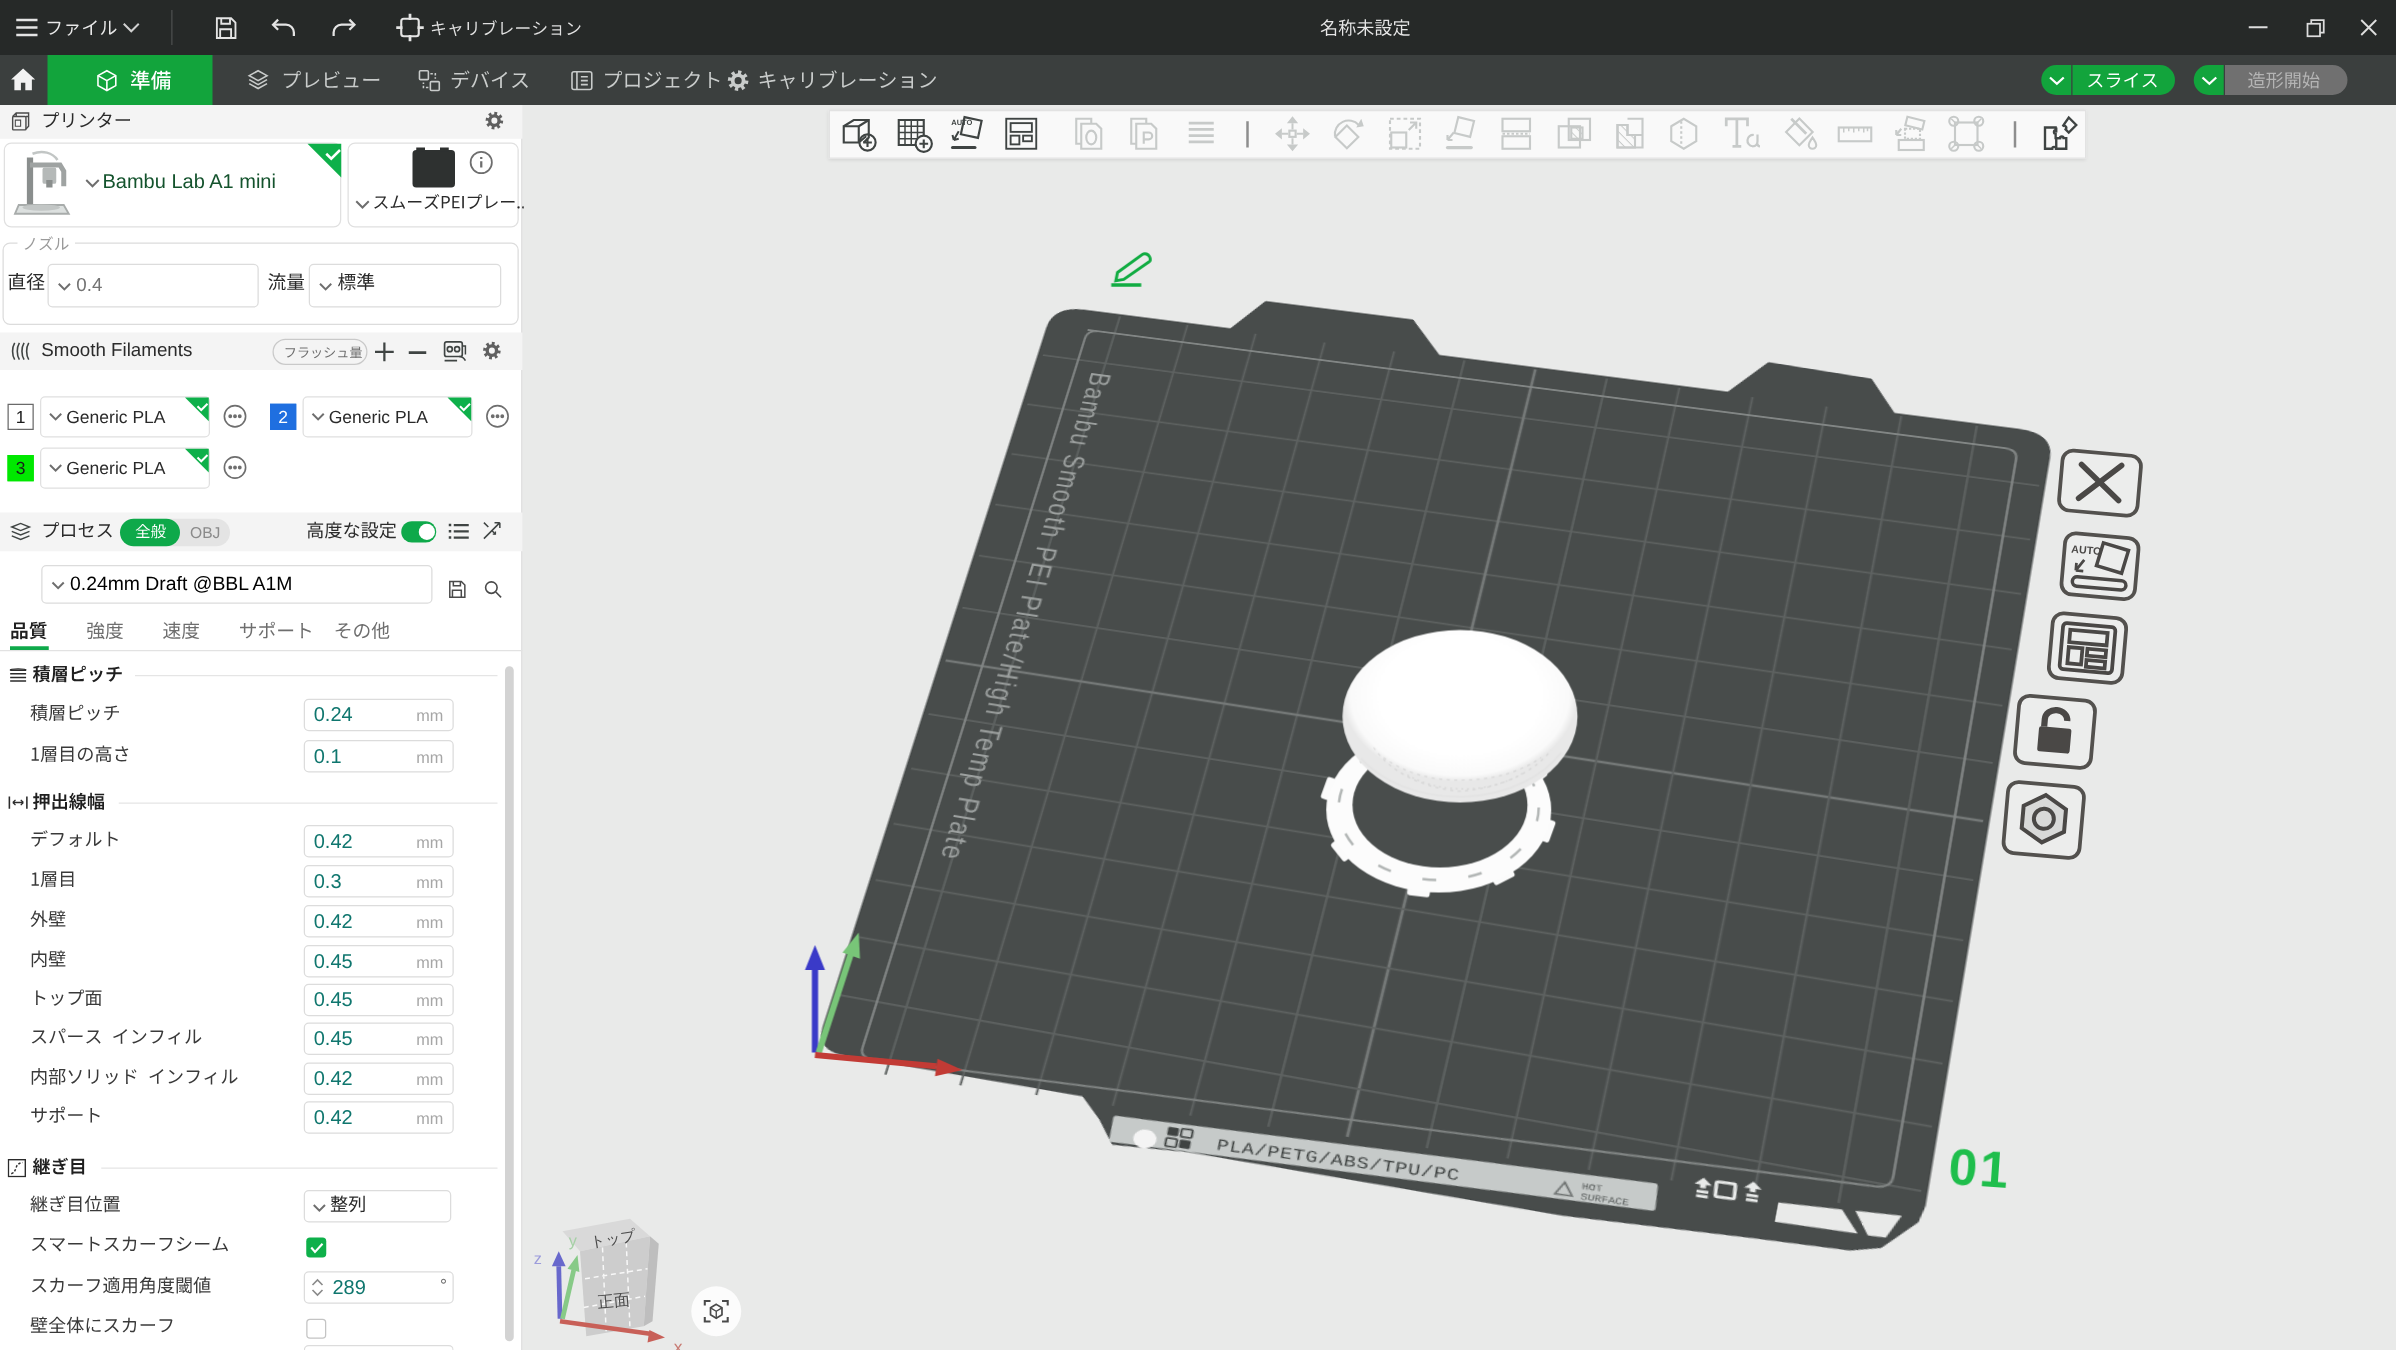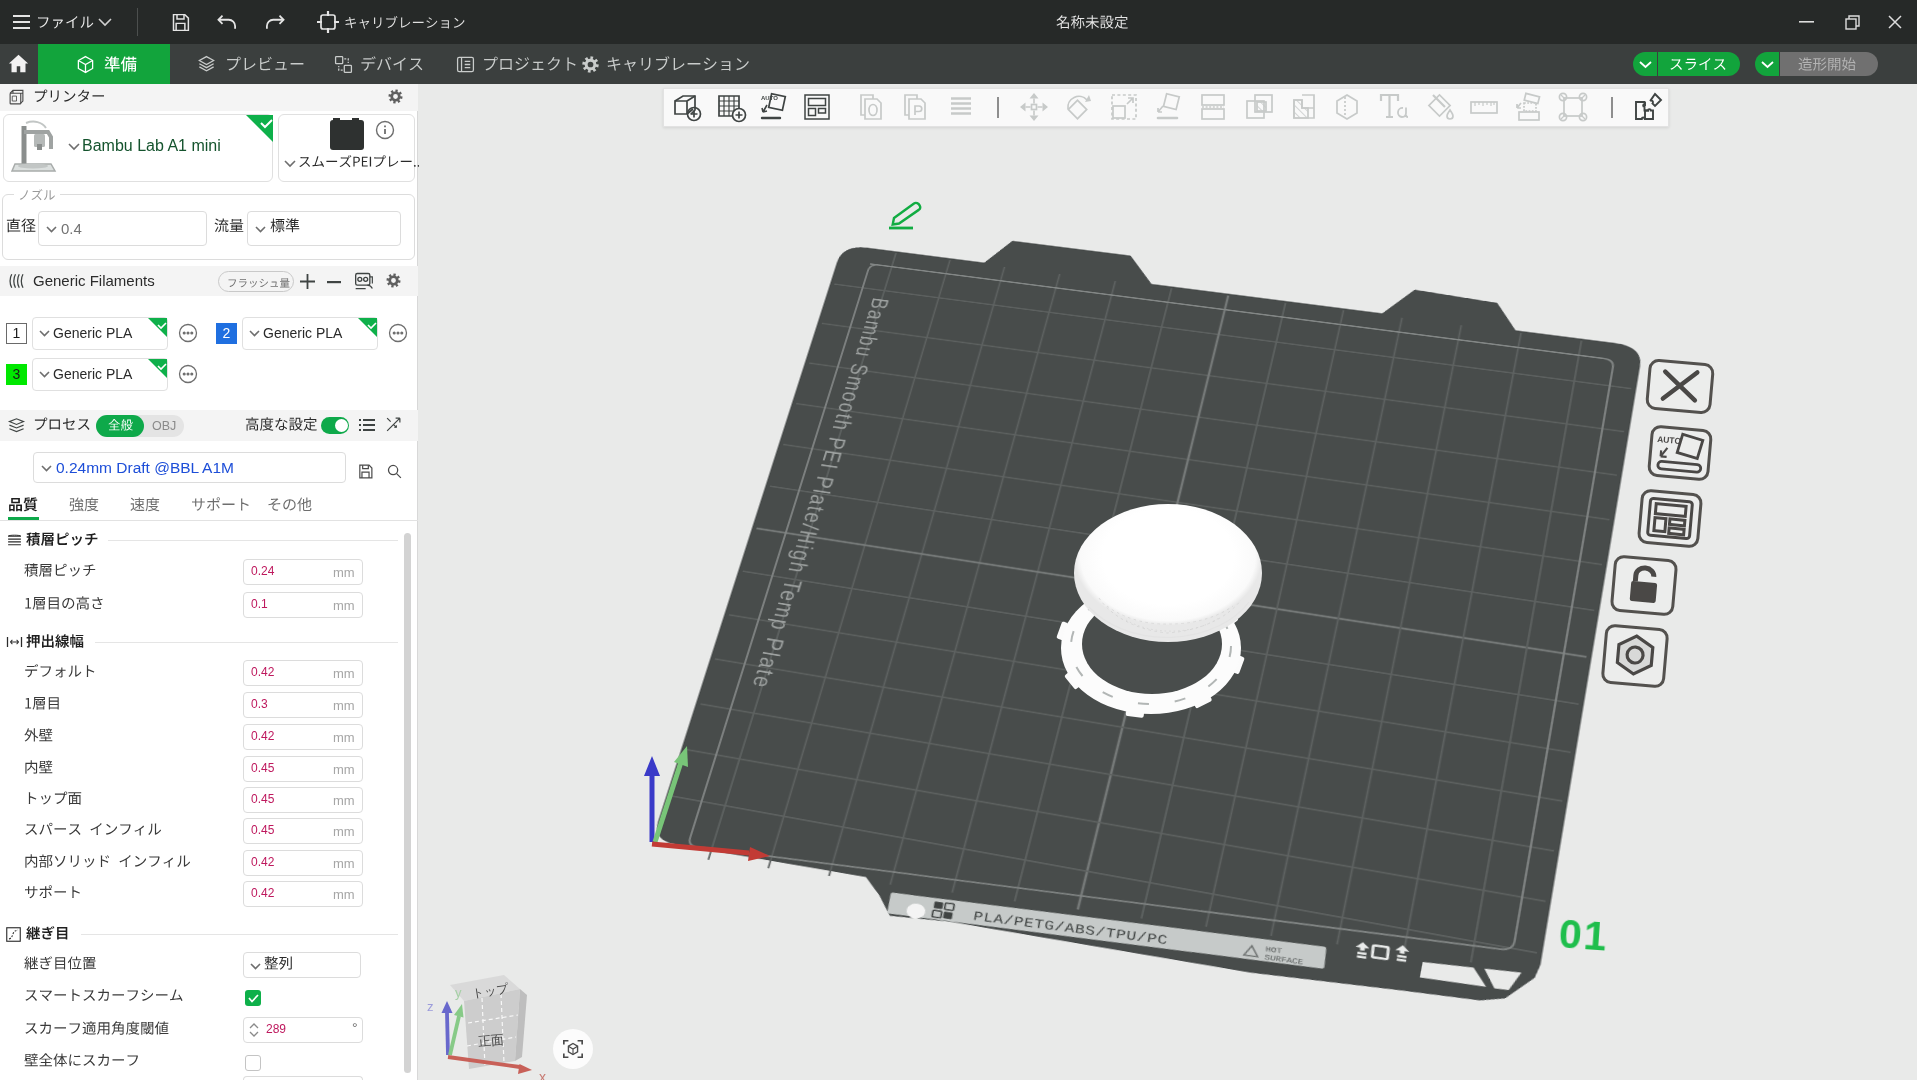--- a/index.html
+++ b/index.html
@@ -6,21 +6,21 @@
 #titlebar{position:absolute;left:0;top:0;width:1917px;height:44px;background:#262928}
 #tabbar{position:absolute;left:0;top:44px;width:1917px;height:40px;background:#3B3F3E}
 #panel{position:absolute;left:0;top:84px;width:418px;height:996px;background:#fff;border-right:1px solid #D8D8D8}
 #viewport{position:absolute;left:419px;top:84px;width:1498px;height:996px;background:#E9EAE9;overflow:hidden}
 .abs{position:absolute}
 svg.abs{overflow:visible}
 .hdr{position:absolute;left:0;width:418px;background:#F4F4F4}
 .ibox{position:absolute;border:1px solid #DCDCDC;border-radius:4px;background:#fff}
 .chev{stroke:#6E6E6E;stroke-width:1.6;fill:none}
 .mm{position:absolute;color:#A6A6A6;font-size:13px}
-.val{position:absolute;color:#be185d;font-size:12px}
+.val{position:absolute;color:#0f766e;font-size:16px}
 #plate3d{position:absolute;left:0;top:0;width:800px;height:800px;transform-origin:0 0;transform:matrix3d(0.894345,0.104798,0.000000,-0.000086,-0.268039,0.650966,0.000000,-0.000126,0.000000,0.000000,1.000000,0.000000,424.000000,161.000000,0.000000,1.000000);}
 </style></head><body>
 <div id="titlebar">
     <svg class="abs" style="left:13px;top:14px" width="18" height="16">
       <path d="M0 2h17M0 8h17M0 14h17" stroke="#E4E4E4" stroke-width="2"></path>
     </svg>
     <div class="abs" style="left:36px;top:14px"><svg width="58" height="18" viewBox="0 0 58 18" style="overflow:visible">
         <path transform="translate(0,13.5)" d="M12.5 -9.6Q12.4 -9.5 12.4 -9.3Q12.3 -9.1 12.3 -8.9Q12.2 -8.3 12 -7.6Q11.8 -7 11.5 -6.2Q11.2 -5.5 10.9 -4.8Q10.5 -4.1 10.1 -3.6Q9.4 -2.7 8.6 -2Q7.8 -1.3 6.8 -0.7Q5.7 -0.1 4.4 0.3L3.4 -0.8Q4.8 -1.1 5.9 -1.6Q6.9 -2.2 7.7 -2.8Q8.5 -3.5 9.1 -4.3Q9.6 -4.9 10 -5.8Q10.4 -6.6 10.6 -7.4Q10.9 -8.3 11 -9Q10.8 -9 10.2 -9Q9.6 -9 8.9 -9Q8.1 -9 7.3 -9Q6.4 -9 5.7 -9Q4.9 -9 4.3 -9Q3.8 -9 3.5 -9Q3.1 -9 2.8 -9Q2.4 -9 2.1 -8.9V-10.2Q2.3 -10.2 2.6 -10.2Q2.8 -10.2 3.1 -10.1Q3.3 -10.1 3.6 -10.1Q3.7 -10.1 4.2 -10.1Q4.6 -10.1 5.2 -10.1Q5.9 -10.1 6.6 -10.1Q7.3 -10.1 8 -10.1Q8.6 -10.1 9.2 -10.1Q9.8 -10.1 10.3 -10.1Q10.7 -10.1 10.8 -10.1Q11 -10.1 11.2 -10.1Q11.4 -10.2 11.6 -10.2Z M27 -7.3Q27 -7.2 26.9 -7.1Q26.8 -7 26.8 -6.9Q26.6 -6.7 26.3 -6.2Q26 -5.8 25.6 -5.3Q25.2 -4.8 24.8 -4.3Q24.3 -3.9 23.8 -3.5L22.9 -4.2Q23.4 -4.5 23.9 -5Q24.4 -5.5 24.8 -6Q25.2 -6.5 25.4 -6.8Q25.2 -6.8 24.6 -6.8Q24.1 -6.8 23.3 -6.8Q22.6 -6.8 21.8 -6.8Q21 -6.8 20.3 -6.8Q19.6 -6.8 19.1 -6.8Q18.6 -6.8 18.4 -6.8Q18.1 -6.8 17.8 -6.8Q17.4 -6.8 17.1 -6.8V-8Q17.4 -7.9 17.7 -7.9Q18.1 -7.9 18.4 -7.9Q18.6 -7.9 19.1 -7.9Q19.6 -7.9 20.4 -7.9Q21.1 -7.9 22 -7.9Q22.8 -7.9 23.6 -7.9Q24.3 -7.9 24.9 -7.9Q25.4 -7.9 25.6 -7.9Q25.7 -7.9 25.9 -7.9Q26 -7.9 26.2 -7.9Q26.3 -7.9 26.4 -7.9ZM22.2 -5.8Q22.2 -4.9 22.1 -4.1Q22 -3.3 21.9 -2.5Q21.7 -1.8 21.3 -1.1Q20.9 -0.5 20.3 0.1Q19.7 0.6 18.8 1.1L17.8 0.3Q18 0.2 18.3 0.1Q18.5 0 18.8 -0.2Q19.7 -0.8 20.2 -1.6Q20.7 -2.3 20.8 -3.2Q21 -4 21 -5Q21 -5.2 21 -5.4Q21 -5.6 20.9 -5.8Z M30.3 -5.2Q32.1 -5.7 33.8 -6.5Q35.4 -7.2 36.6 -7.9Q37.3 -8.4 38.1 -9Q38.8 -9.5 39.4 -10.1Q40.1 -10.8 40.5 -11.4L41.5 -10.4Q40.9 -9.8 40.2 -9.2Q39.5 -8.6 38.7 -8Q37.9 -7.4 37.1 -6.9Q36.3 -6.4 35.3 -5.9Q34.2 -5.4 33.1 -4.9Q32 -4.5 30.8 -4.1ZM36.3 -7.3 37.6 -7.7V-1.1Q37.6 -0.8 37.6 -0.5Q37.6 -0.2 37.6 0Q37.7 0.3 37.7 0.4H36.3Q36.3 0.3 36.3 0Q36.3 -0.2 36.3 -0.5Q36.3 -0.8 36.3 -1.1Z M51.1 -0.3Q51.1 -0.5 51.2 -0.7Q51.2 -0.9 51.2 -1.1Q51.2 -1.3 51.2 -1.8Q51.2 -2.2 51.2 -3Q51.2 -3.7 51.2 -4.5Q51.2 -5.4 51.2 -6.2Q51.2 -7.1 51.2 -7.8Q51.2 -8.5 51.2 -9.1Q51.2 -9.6 51.2 -9.8Q51.2 -10.2 51.2 -10.5Q51.1 -10.8 51.1 -10.9H52.5Q52.4 -10.8 52.4 -10.5Q52.4 -10.2 52.4 -9.8Q52.4 -9.6 52.4 -9.1Q52.4 -8.6 52.4 -7.8Q52.4 -7.1 52.4 -6.3Q52.4 -5.4 52.4 -4.6Q52.4 -3.8 52.4 -3.1Q52.4 -2.4 52.4 -2Q52.4 -1.5 52.4 -1.4Q53.1 -1.7 53.8 -2.3Q54.6 -2.8 55.3 -3.5Q56.1 -4.2 56.6 -5L57.3 -4Q56.7 -3.2 55.9 -2.4Q55 -1.6 54.1 -1Q53.2 -0.4 52.4 0Q52.2 0.1 52.1 0.2Q51.9 0.3 51.9 0.3ZM44.5 -0.4Q45.4 -1 46 -2Q46.7 -2.9 47 -3.9Q47.1 -4.4 47.2 -5.2Q47.3 -5.9 47.4 -6.7Q47.4 -7.6 47.4 -8.4Q47.4 -9.2 47.4 -9.8Q47.4 -10.1 47.4 -10.3Q47.4 -10.6 47.3 -10.8H48.6Q48.6 -10.7 48.6 -10.6Q48.6 -10.4 48.6 -10.2Q48.6 -10 48.6 -9.8Q48.6 -9.2 48.6 -8.4Q48.5 -7.5 48.5 -6.6Q48.4 -5.8 48.4 -5Q48.3 -4.2 48.1 -3.6Q47.8 -2.5 47.1 -1.4Q46.5 -0.4 45.5 0.4Z" fill="#E8E8E8"></path>
       </svg></div>
     <svg class="abs" style="left:98px;top:18px" width="14" height="9">
@@ -181,21 +181,21 @@
     <svg class="abs" style="left:255px;top:142px" width="11" height="7">
       <path class="chev" d="M1 1l4.5 4.5L10 1"></path>
     </svg>
     <div class="abs" style="left:270px;top:133px"><svg width="30" height="19" viewBox="0 0 30 19" style="overflow:visible">
         <path transform="translate(0,14.0)" d="M6.6 -5.5H13.6V-4.6H6.6ZM5.7 -11.9H14.4V-11H5.7ZM5.6 -3.5H14.4V-2.6H5.6ZM11.6 -1.7 12.4 -2.2Q12.8 -1.8 13.2 -1.4Q13.6 -1 13.9 -0.6Q14.3 -0.2 14.5 0.1L13.7 0.7Q13.5 0.4 13.1 0Q12.8 -0.5 12.4 -0.9Q12 -1.3 11.6 -1.7ZM7.1 -9.1V-7.2H13V-9.1ZM6.2 -10H14V-6.4H6.2ZM9.5 -3.1H10.5V0.1Q10.5 0.5 10.4 0.7Q10.3 0.9 10 1Q9.7 1.2 9.3 1.2Q8.8 1.2 8.1 1.2Q8.1 1 8 0.7Q7.9 0.5 7.8 0.3Q8.3 0.3 8.7 0.3Q9.1 0.3 9.2 0.3Q9.4 0.3 9.4 0.2Q9.5 0.2 9.5 0.1ZM7.4 -2.2 8.2 -1.8Q7.8 -1.1 7.1 -0.4Q6.5 0.2 5.8 0.7Q5.7 0.5 5.5 0.3Q5.3 0.1 5.1 0Q5.7 -0.4 6.4 -1.1Q7 -1.7 7.4 -2.2ZM8.4 -11.4H9.3V-9.4H8.4ZM8.5 -9.6H9.3V-6.7H8.5ZM10.7 -11.4H11.6V-9.4H10.7ZM10.7 -9.6H11.5V-6.7H10.7ZM0.8 -9.3H5.6V-8.3H0.8ZM2.9 -12.6H3.9V1.2H2.9ZM2.9 -8.7 3.5 -8.5Q3.4 -7.6 3.1 -6.6Q2.8 -5.7 2.5 -4.7Q2.2 -3.8 1.8 -3Q1.4 -2.2 1 -1.7Q1 -1.9 0.8 -2.2Q0.6 -2.4 0.5 -2.6Q0.8 -3.1 1.2 -3.8Q1.6 -4.6 1.9 -5.4Q2.2 -6.2 2.4 -7.1Q2.7 -7.9 2.9 -8.7ZM3.8 -7.4Q4 -7.2 4.2 -6.8Q4.5 -6.4 4.8 -6Q5.1 -5.5 5.4 -5.2Q5.6 -4.8 5.7 -4.6L5.1 -3.8Q5 -4.1 4.7 -4.5Q4.5 -4.9 4.2 -5.4Q4 -5.9 3.7 -6.3Q3.5 -6.7 3.3 -6.9Z M16.7 -11.7 17.3 -12.5Q17.7 -12.4 18.2 -12.2Q18.6 -12 19 -11.8Q19.5 -11.6 19.7 -11.4L19.1 -10.5Q18.9 -10.7 18.4 -10.9Q18 -11.2 17.6 -11.4Q17.1 -11.6 16.7 -11.7ZM15.6 -9.2 16.2 -10Q16.6 -9.9 17 -9.7Q17.5 -9.6 17.9 -9.4Q18.3 -9.2 18.6 -9L18 -8.1Q17.8 -8.3 17.4 -8.5Q16.9 -8.7 16.5 -8.9Q16 -9.1 15.6 -9.2ZM16 -4.5Q16.4 -4.8 16.9 -5.3Q17.4 -5.8 18 -6.4Q18.5 -7 19 -7.6L19.6 -6.8Q18.9 -6 18.2 -5.2Q17.5 -4.3 16.8 -3.6ZM21.9 -4H23V1.2H21.9ZM15.8 -2.8H29.3V-1.7H15.8ZM21.7 -12.7 22.8 -12.3Q22.4 -11.5 21.9 -10.7Q21.4 -9.9 20.8 -9.2Q20.2 -8.6 19.6 -8Q19.5 -8.1 19.3 -8.3Q19.1 -8.4 19 -8.6Q18.8 -8.7 18.7 -8.8Q19.6 -9.5 20.4 -10.5Q21.2 -11.6 21.7 -12.7ZM20.6 -10 21.7 -10.9V-4.7H20.6ZM21.2 -11H28.6V-10H20.7ZM20.6 -5H29V-4.1H20.6ZM21 -8.9H28.1V-8.1H21ZM21 -7H28.2V-6.2H21ZM24.1 -10.6H25.2V-4.7H24.1ZM24.9 -12.6 26.1 -12.4Q25.8 -11.8 25.4 -11.2Q25.1 -10.7 24.8 -10.3L23.9 -10.5Q24.2 -11 24.4 -11.6Q24.7 -12.1 24.9 -12.6Z" fill="#2A2A2A"></path>
       </svg></div>
     <div class="hdr" style="top:182px;height:30px"></div>
     <svg class="abs" style="left:8px;top:188px" width="18" height="18" viewBox="0 0 24 24" fill="none" stroke="#3F4443" stroke-width="1.7">
       <path d="M5 3c-3 5-3 13 0 18M10 3c-3 5-3 13 0 18M15 3c-3 5-3 13 0 18M20 3c-3 5-3 13 0 18"></path>
     </svg>
-    <div class="abs" style="left:33px;top:188px;color:#2B2B2B;font-size:15px">Generic Filaments</div>
+    <div class="abs" style="left:33px;top:188px;color:#2B2B2B;font-size:15px">Smooth Filaments</div>
     <div class="abs" style="left:218px;top:187px;width:76px;height:21px;border:1px solid #C9C9C9;border-radius:11px"></div>
     <div class="abs" style="left:227px;top:192px"><svg width="63" height="13" viewBox="0 0 63 13" style="overflow:visible">
         <path transform="translate(0,9.8)" d="M9 -7Q9 -6.9 9 -6.7Q8.9 -6.6 8.9 -6.5Q8.8 -6 8.7 -5.5Q8.5 -5 8.3 -4.5Q8.1 -4 7.9 -3.5Q7.6 -3 7.3 -2.6Q6.8 -2 6.2 -1.4Q5.7 -0.9 4.9 -0.5Q4.1 -0.1 3.2 0.2L2.5 -0.6Q3.5 -0.8 4.2 -1.2Q5 -1.6 5.6 -2Q6.1 -2.5 6.6 -3.1Q6.9 -3.6 7.2 -4.2Q7.5 -4.8 7.7 -5.4Q7.9 -6 7.9 -6.5Q7.8 -6.5 7.4 -6.5Q7 -6.5 6.4 -6.5Q5.9 -6.5 5.3 -6.5Q4.6 -6.5 4.1 -6.5Q3.5 -6.5 3.1 -6.5Q2.7 -6.5 2.6 -6.5Q2.3 -6.5 2 -6.5Q1.7 -6.5 1.5 -6.5V-7.4Q1.7 -7.4 1.8 -7.4Q2 -7.4 2.2 -7.3Q2.4 -7.3 2.6 -7.3Q2.7 -7.3 3 -7.3Q3.3 -7.3 3.8 -7.3Q4.2 -7.3 4.7 -7.3Q5.3 -7.3 5.8 -7.3Q6.3 -7.3 6.7 -7.3Q7.1 -7.3 7.4 -7.3Q7.7 -7.3 7.8 -7.3Q8 -7.3 8.1 -7.3Q8.3 -7.4 8.4 -7.4Z M12.9 -7.8Q13.1 -7.8 13.4 -7.8Q13.6 -7.8 13.9 -7.8Q14 -7.8 14.4 -7.8Q14.9 -7.8 15.4 -7.8Q15.9 -7.8 16.4 -7.8Q17 -7.8 17.4 -7.8Q17.8 -7.8 18 -7.8Q18.2 -7.8 18.5 -7.8Q18.8 -7.8 19 -7.8V-6.9Q18.8 -7 18.5 -7Q18.3 -7 18 -7Q17.8 -7 17.4 -7Q17 -7 16.5 -7Q15.9 -7 15.4 -7Q14.9 -7 14.5 -7Q14 -7 13.9 -7Q13.6 -7 13.4 -7Q13.1 -7 12.9 -6.9ZM19.7 -5.1Q19.7 -5 19.6 -4.9Q19.6 -4.8 19.6 -4.7Q19.4 -4 19 -3.2Q18.6 -2.4 18 -1.8Q17.2 -0.9 16.3 -0.4Q15.3 0.2 14.3 0.4L13.6 -0.3Q14.8 -0.5 15.7 -1Q16.7 -1.5 17.3 -2.2Q17.8 -2.7 18.1 -3.4Q18.4 -4 18.6 -4.6Q18.5 -4.6 18.1 -4.6Q17.8 -4.6 17.4 -4.6Q16.9 -4.6 16.4 -4.6Q15.8 -4.6 15.3 -4.6Q14.8 -4.6 14.3 -4.6Q13.8 -4.6 13.5 -4.6Q13.2 -4.6 13 -4.6Q12.8 -4.6 12.5 -4.6Q12.3 -4.5 12 -4.5V-5.4Q12.3 -5.4 12.5 -5.4Q12.8 -5.3 13 -5.3Q13.1 -5.3 13.5 -5.3Q13.8 -5.3 14.2 -5.3Q14.7 -5.3 15.2 -5.3Q15.8 -5.3 16.3 -5.3Q16.8 -5.3 17.3 -5.3Q17.8 -5.3 18.1 -5.3Q18.4 -5.3 18.5 -5.3Q18.7 -5.3 18.9 -5.4Q19 -5.4 19.1 -5.4Z M26.1 -6Q26.1 -5.9 26.3 -5.6Q26.4 -5.3 26.5 -4.9Q26.6 -4.6 26.7 -4.3Q26.9 -4 26.9 -3.8L26.1 -3.5Q26.1 -3.7 26 -4Q25.9 -4.3 25.8 -4.6Q25.6 -5 25.5 -5.3Q25.4 -5.6 25.3 -5.8ZM29.9 -5.5Q29.8 -5.3 29.8 -5.2Q29.7 -5 29.7 -4.9Q29.5 -4.1 29.1 -3.2Q28.8 -2.4 28.2 -1.7Q27.5 -0.8 26.6 -0.2Q25.7 0.4 24.8 0.8L24.1 0.1Q24.7 -0.1 25.3 -0.4Q26 -0.7 26.5 -1.2Q27.1 -1.6 27.5 -2.1Q27.9 -2.6 28.2 -3.2Q28.5 -3.8 28.7 -4.4Q28.9 -5.1 29 -5.7ZM23.6 -5.5Q23.7 -5.3 23.8 -5Q24 -4.7 24.1 -4.4Q24.3 -4 24.4 -3.7Q24.5 -3.4 24.6 -3.1L23.8 -2.9Q23.7 -3.1 23.6 -3.4Q23.5 -3.7 23.3 -4.1Q23.2 -4.5 23.1 -4.8Q22.9 -5.1 22.9 -5.2Z M34.7 -8.1Q34.9 -7.9 35.2 -7.7Q35.5 -7.5 35.9 -7.3Q36.2 -7.1 36.5 -6.9Q36.8 -6.7 36.9 -6.6L36.4 -5.9Q36.3 -6 36 -6.2Q35.7 -6.4 35.4 -6.6Q35 -6.8 34.7 -7Q34.4 -7.2 34.2 -7.4ZM33.1 -0.6Q33.7 -0.7 34.3 -0.8Q34.9 -1 35.5 -1.2Q36.1 -1.5 36.6 -1.8Q37.5 -2.3 38.2 -2.9Q39 -3.5 39.6 -4.2Q40.2 -4.9 40.6 -5.6L41.1 -4.8Q40.4 -3.7 39.4 -2.7Q38.3 -1.8 37 -1Q36.5 -0.7 35.9 -0.4Q35.3 -0.2 34.7 0Q34.1 0.2 33.6 0.3ZM33.1 -5.7Q33.3 -5.6 33.6 -5.4Q34 -5.2 34.3 -5Q34.6 -4.8 34.9 -4.6Q35.2 -4.4 35.4 -4.3L34.9 -3.6Q34.7 -3.7 34.4 -3.9Q34.1 -4.1 33.8 -4.3Q33.5 -4.5 33.2 -4.7Q32.8 -4.9 32.6 -5Z M49.7 -5Q49.7 -4.9 49.7 -4.8Q49.7 -4.7 49.7 -4.7Q49.6 -4.4 49.6 -4Q49.5 -3.6 49.5 -3.1Q49.4 -2.6 49.3 -2.1Q49.2 -1.6 49.2 -1.2Q49.1 -0.8 49.1 -0.6H48.2Q48.2 -0.8 48.3 -1.2Q48.3 -1.5 48.4 -2Q48.5 -2.5 48.6 -3Q48.6 -3.4 48.7 -3.8Q48.7 -4.2 48.7 -4.4Q48.5 -4.4 48.2 -4.4Q47.8 -4.4 47.4 -4.4Q46.9 -4.4 46.5 -4.4Q46.1 -4.4 45.8 -4.4Q45.5 -4.4 45.4 -4.4Q45.2 -4.4 45 -4.4Q44.7 -4.4 44.6 -4.4V-5.3Q44.7 -5.3 44.8 -5.3Q45 -5.2 45.1 -5.2Q45.3 -5.2 45.4 -5.2Q45.5 -5.2 45.8 -5.2Q46.1 -5.2 46.5 -5.2Q46.9 -5.2 47.3 -5.2Q47.7 -5.2 48.1 -5.2Q48.4 -5.2 48.6 -5.2Q48.7 -5.2 48.8 -5.2Q48.9 -5.3 49 -5.3Q49.1 -5.3 49.1 -5.3ZM43.6 -1Q43.8 -0.9 44 -0.9Q44.2 -0.9 44.4 -0.9Q44.6 -0.9 45 -0.9Q45.4 -0.9 46 -0.9Q46.6 -0.9 47.3 -0.9Q48 -0.9 48.6 -0.9Q49.2 -0.9 49.6 -0.9Q50 -0.9 50.2 -0.9Q50.3 -0.9 50.6 -0.9Q50.8 -0.9 51 -0.9V-0.1Q50.9 -0.1 50.7 -0.1Q50.6 -0.1 50.5 -0.1Q50.3 -0.1 50.2 -0.1Q50 -0.1 49.6 -0.1Q49.2 -0.1 48.6 -0.1Q47.9 -0.1 47.3 -0.1Q46.6 -0.1 46 -0.1Q45.4 -0.1 45 -0.1Q44.6 -0.1 44.4 -0.1Q44.2 -0.1 44 -0.1Q43.8 -0.1 43.6 -0.1Z M55.1 -7V-6.4H60.3V-7ZM55.1 -8V-7.4H60.3V-8ZM54.4 -8.5H61.1V-5.9H54.4ZM54.9 -2.9V-2.3H60.7V-2.9ZM54.9 -3.9V-3.3H60.7V-3.9ZM54.2 -4.4H61.4V-1.8H54.2ZM57.4 -4.2H58.1V0.3H57.4ZM53 -5.5H62.5V-4.9H53ZM53.9 -1.2H61.7V-0.6H53.9ZM53 0H62.5V0.6H53Z" fill="#6E6E6E"></path>
       </svg></div>
     <svg class="abs" style="left:300px;top:190px" width="15" height="15">
       <path d="M7.5 0v15M0 7.5h15" stroke="#3F4443" stroke-width="1.8"></path>
     </svg>
     <svg class="abs" style="left:327px;top:197px" width="14" height="3">
       <rect width="14" height="2.2" fill="#3F4443"></rect>
     </svg>
@@ -283,21 +283,21 @@
       <rect x="0" y="11" width="2" height="2" fill="#3F4443"></rect>
     </svg>
     <svg class="abs" style="left:385px;top:332px" width="17" height="17" viewBox="0 0 24 24" fill="none" stroke="#3F4443" stroke-width="1.7">
       <path d="M3 21L21 3M21 3h-6M21 3v6M8 8L3 3M16 16l-3.5-3.5"></path>
       <path d="M13 16h3.5M16 13v3.5" stroke-width="1.5"></path>
     </svg>
     <div class="ibox" style="left:33px;top:368px;width:313px;height:31px"></div>
     <svg class="abs" style="left:41px;top:381px" width="11" height="7">
       <path class="chev" d="M1 1l4.5 4.5L10 1"></path>
     </svg>
-    <div class="abs" style="left:56px;top:375px;color:#1d4ed8;font-size:15.5px">0.24mm Draft @BBL A1M</div>
+    <div class="abs" style="left:56px;top:375px;color:#000000;font-size:15.5px">0.24mm Draft @BBL A1M</div>
     <svg class="abs" style="left:357px;top:379px" width="17" height="17" viewBox="0 0 24 24" fill="none" stroke="#4A4A4A" stroke-width="1.7">
       <path d="M4 3h13l4 4v14H4z"></path>
       <path d="M8 3v5h8V3M7 21v-8h10v8"></path>
     </svg>
     <svg class="abs" style="left:386px;top:379px" width="17" height="17" viewBox="0 0 24 24" fill="none" stroke="#4A4A4A" stroke-width="1.8">
       <circle cx="10" cy="10" r="6.5"></circle>
       <path d="M15 15l6 6"></path>
     </svg>
     <div class="abs" style="left:8px;top:412px"><svg width="30" height="19" viewBox="0 0 30 19" style="overflow:visible">
         <path transform="translate(0,14.0)" d="M4.8 -10.6V-8.3H10.2V-10.6ZM3.2 -12.1H11.9V-6.8H3.2ZM1.1 -5.4H6.7V1.2H5.1V-3.9H2.6V1.3H1.1ZM8.1 -5.4H14V1.2H12.3V-3.9H9.6V1.3H8.1ZM1.8 -1H5.8V0.5H1.8ZM8.9 -1H13.1V0.5H8.9Z M21.1 -12.7 22.1 -11.7Q21.5 -11.5 20.7 -11.4Q20 -11.3 19.1 -11.2Q18.3 -11.1 17.6 -11Q17.6 -11.2 17.5 -11.5Q17.4 -11.8 17.2 -12Q17.9 -12.1 18.6 -12.2Q19.4 -12.3 20 -12.4Q20.7 -12.5 21.1 -12.7ZM27.6 -12.7 28.6 -11.7Q27.9 -11.5 27.1 -11.4Q26.3 -11.2 25.4 -11.1Q24.5 -11.1 23.8 -11Q23.7 -11.2 23.6 -11.5Q23.5 -11.8 23.4 -12Q24.1 -12.1 24.9 -12.2Q25.7 -12.3 26.4 -12.4Q27.1 -12.5 27.6 -12.7ZM16.8 -12.3 18.6 -11.9Q18.5 -11.7 18.2 -11.7V-10.9Q18.2 -10.3 18.1 -9.6Q18 -8.8 17.6 -8.1Q17.3 -7.4 16.6 -6.7Q16.5 -6.9 16.3 -7.1Q16.1 -7.3 15.9 -7.5Q15.7 -7.6 15.5 -7.7Q16.1 -8.2 16.4 -8.8Q16.6 -9.3 16.7 -9.9Q16.8 -10.5 16.8 -10.9ZM23 -12.3 24.7 -11.9Q24.7 -11.7 24.4 -11.7V-10.9Q24.4 -10.4 24.3 -9.7Q24.1 -9.1 23.7 -8.5Q23.3 -7.8 22.5 -7.3Q22.4 -7.5 22.3 -7.7Q22.1 -7.9 21.9 -8.1Q21.7 -8.3 21.5 -8.4Q22.2 -8.8 22.5 -9.2Q22.8 -9.6 22.9 -10.1Q23 -10.5 23 -11ZM17.4 -10.5H22.4V-9.3H17.4ZM23.6 -10.5H29.2V-9.3H23.6ZM19.5 -10.1H20.9V-7.6H19.5ZM25.8 -10.1H27.2V-7.6H25.8ZM19.1 -4.7V-3.9H26V-4.7ZM19.1 -3V-2.2H26V-3ZM19.1 -6.4V-5.6H26V-6.4ZM17.6 -7.3H27.6V-1.2H17.6ZM23.5 -0.4 24.8 -1.2Q25.6 -0.9 26.4 -0.6Q27.3 -0.3 28 0Q28.8 0.3 29.3 0.6L27.5 1.3Q27 1.1 26.4 0.8Q25.7 0.5 25 0.2Q24.2 -0.1 23.5 -0.4ZM20.1 -1.2 21.5 -0.6Q20.9 -0.2 20.1 0.2Q19.3 0.5 18.5 0.8Q17.6 1.1 16.9 1.4Q16.7 1.2 16.5 1Q16.3 0.7 16.1 0.5Q15.9 0.3 15.7 0.2Q16.5 0 17.3 -0.2Q18.1 -0.4 18.8 -0.7Q19.6 -1 20.1 -1.2Z" fill="#1F1F1F"></path>

